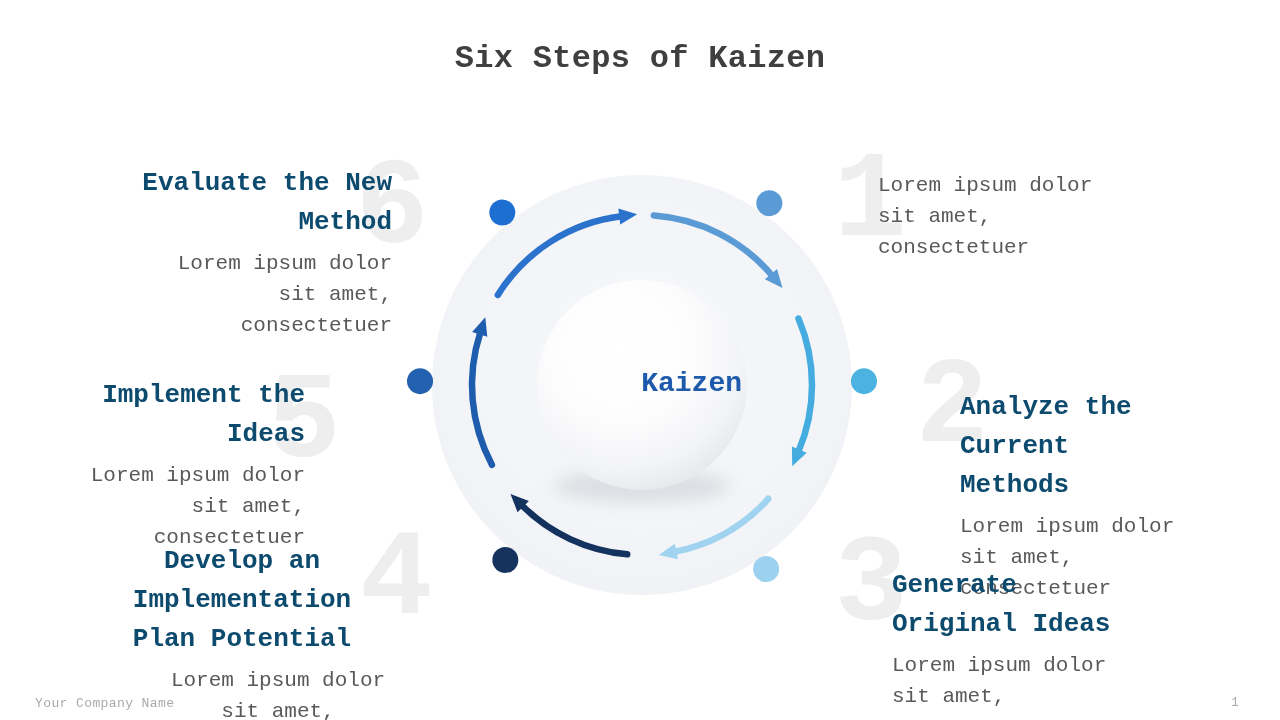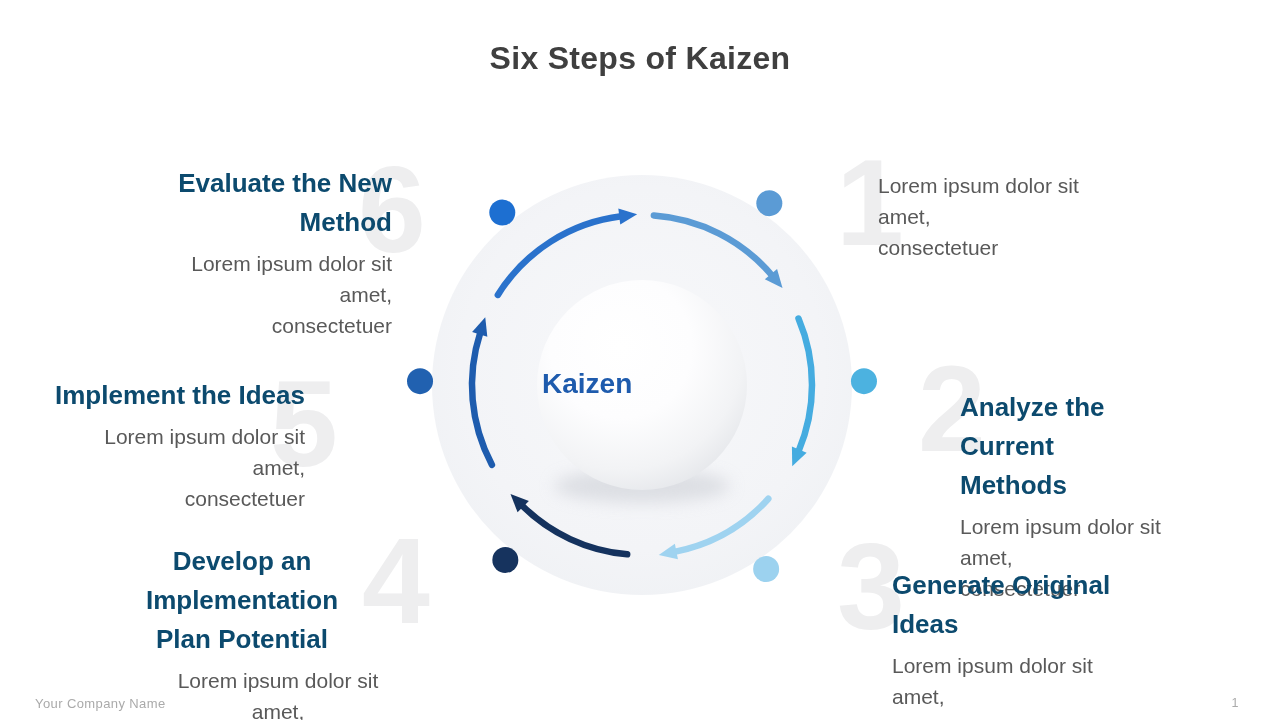--- a/index.html
+++ b/index.html
@@ -3,21 +3,21 @@
 <meta charset="utf-8">
 <style>
   html, body { margin: 0; padding: 0; }
   body {
     width: 1280px; height: 720px;
     background: #ffffff;
     font-family: "Liberation Sans", sans-serif;
     overflow: hidden;
     position: relative;
   }
-  .slide { position: absolute; inset: 0; width: 1280px; height: 720px; }
+  .slide { position: absolute; inset: 0; width: 1280px; height: 720px; font-family: Liberation Mono, monospace; }
 
   .slide-title {
     position: absolute; left: 0; top: 40px; width: 1280px;
     text-align: center;
     font-size: 32px; font-weight: bold; color: #3f3f3f;
     letter-spacing: 0.3px;
     z-index: 3;
   }
 
   .watermark {
@@ -33,21 +33,21 @@
   .wm-2 { left: 882px; top: 348px; }
   .wm-3 { left: 801px; top: 526px; }
   .wm-4 { left: 326px; top: 520px; }
   .wm-5 { left: 234px; top: 363px; }
   .wm-6 { left: 322px; top: 149px; }
 
   .diagram-wrap { position: absolute; left: 405px; top: 148px; width: 474px; height: 474px; z-index: 1; }
 
   .center-label {
     position: absolute; left: 542px; top: 368px; width: 200px;
-    text-align: left;
+    text-align: right;
     font-size: 28px; font-weight: bold;
     z-index: 2;
   }
 
   .step { position: absolute; z-index: 2; }
   .step-heading {
     font-size: 26px; font-weight: bold; color: #0c4a6e;
     line-height: 1.5; white-space: pre-line;
   }
   .step-body {

